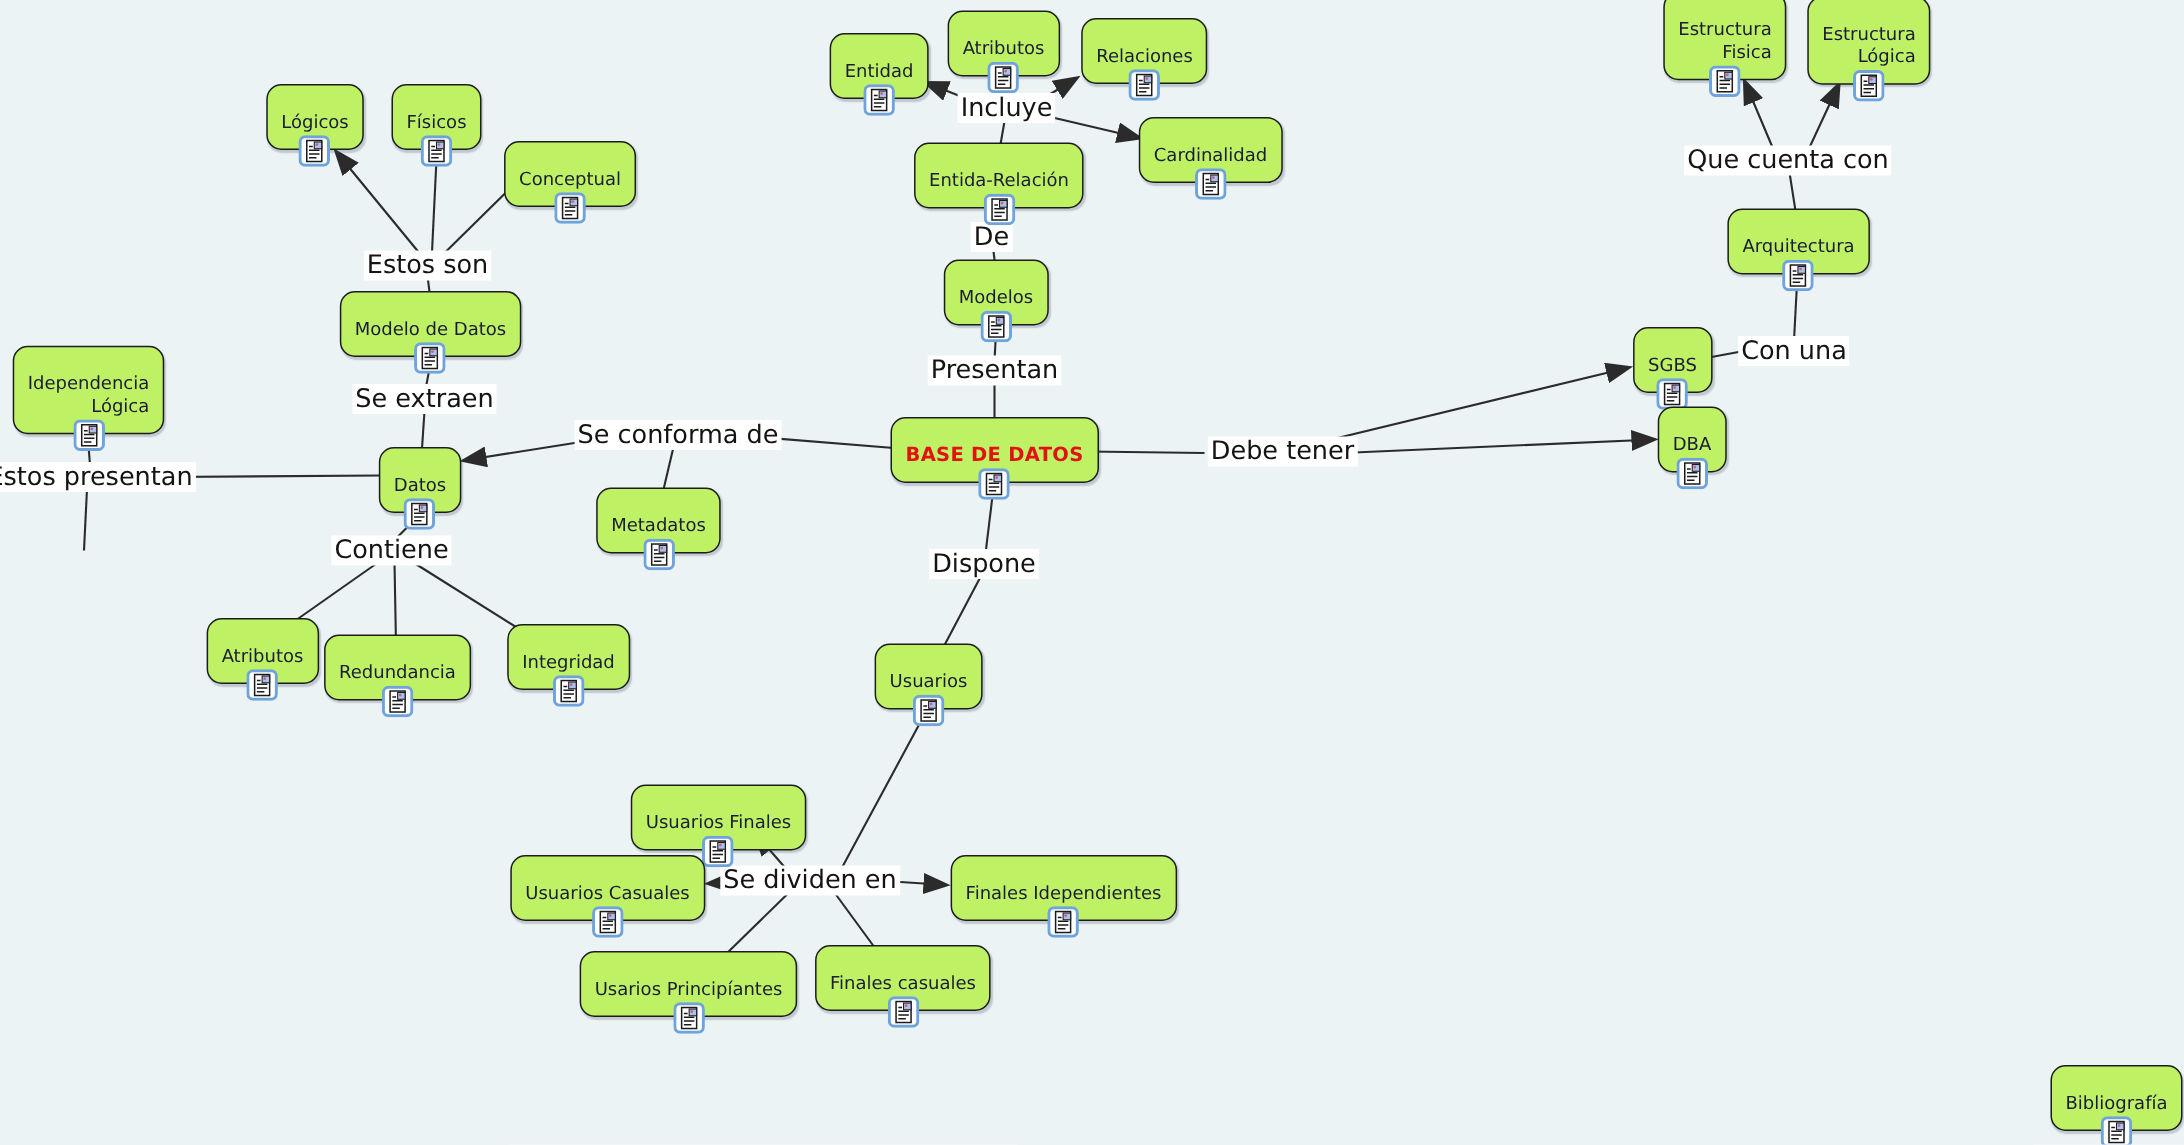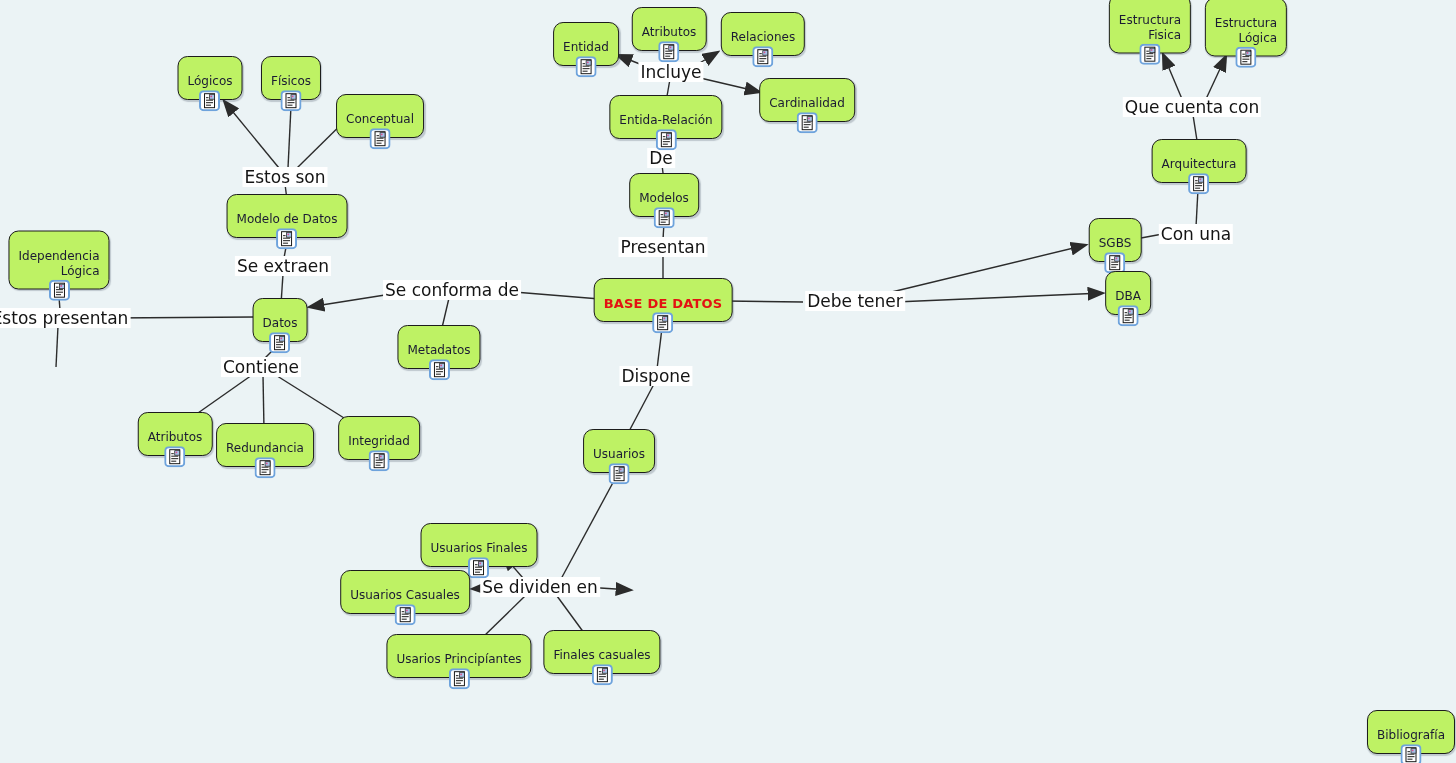--- a/index.html
+++ b/index.html
@@ -353,20 +353,30 @@
     <div class="node" style="left: 405px; top: 592px;">
       <span class="node-label">Usuarios Casuales</span>
       <span class="res-icon"><svg width="21" height="21" viewBox="0 0 21 21" xmlns="http://www.w3.org/2000/svg">
           <rect x="1" y="1" width="19" height="19" rx="3.5" fill="#ffffff" stroke="#6ea3dc" stroke-width="2"></rect>
           <rect x="5.5" y="3.5" width="10" height="14" fill="#ffffff" stroke="#1a1a1a" stroke-width="1"></rect>
           <rect x="10.5" y="4.5" width="5" height="4.5" fill="#a9c3ea" stroke="#1a1a1a" stroke-width="0.7"></rect>
           <circle cx="12.2" cy="6.2" r="0.9" fill="#d9538c"></circle>
           <path d="M7 7.5h2.5 M7 10h7 M7 12.5h7 M7 15h5" stroke="#1a1a1a" stroke-width="1"></path>
         </svg></span>
     </div>
+    <div class="node" style="left: 709px; top: 592px;">
+      <span class="node-label">Finales Idependientes</span>
+      <span class="res-icon"><svg width="21" height="21" viewBox="0 0 21 21" xmlns="http://www.w3.org/2000/svg">
+          <rect x="1" y="1" width="19" height="19" rx="3.5" fill="#ffffff" stroke="#6ea3dc" stroke-width="2"></rect>
+          <rect x="5.5" y="3.5" width="10" height="14" fill="#ffffff" stroke="#1a1a1a" stroke-width="1"></rect>
+          <rect x="10.5" y="4.5" width="5" height="4.5" fill="#a9c3ea" stroke="#1a1a1a" stroke-width="0.7"></rect>
+          <circle cx="12.2" cy="6.2" r="0.9" fill="#d9538c"></circle>
+          <path d="M7 7.5h2.5 M7 10h7 M7 12.5h7 M7 15h5" stroke="#1a1a1a" stroke-width="1"></path>
+        </svg></span>
+    </div>
     <div class="node" style="left: 459px; top: 656px;">
       <span class="node-label">Usarios Principíantes</span>
       <span class="res-icon"><svg width="21" height="21" viewBox="0 0 21 21" xmlns="http://www.w3.org/2000/svg">
           <rect x="1" y="1" width="19" height="19" rx="3.5" fill="#ffffff" stroke="#6ea3dc" stroke-width="2"></rect>
           <rect x="5.5" y="3.5" width="10" height="14" fill="#ffffff" stroke="#1a1a1a" stroke-width="1"></rect>
           <rect x="10.5" y="4.5" width="5" height="4.5" fill="#a9c3ea" stroke="#1a1a1a" stroke-width="0.7"></rect>
           <circle cx="12.2" cy="6.2" r="0.9" fill="#d9538c"></circle>
           <path d="M7 7.5h2.5 M7 10h7 M7 12.5h7 M7 15h5" stroke="#1a1a1a" stroke-width="1"></path>
         </svg></span>
     </div>

